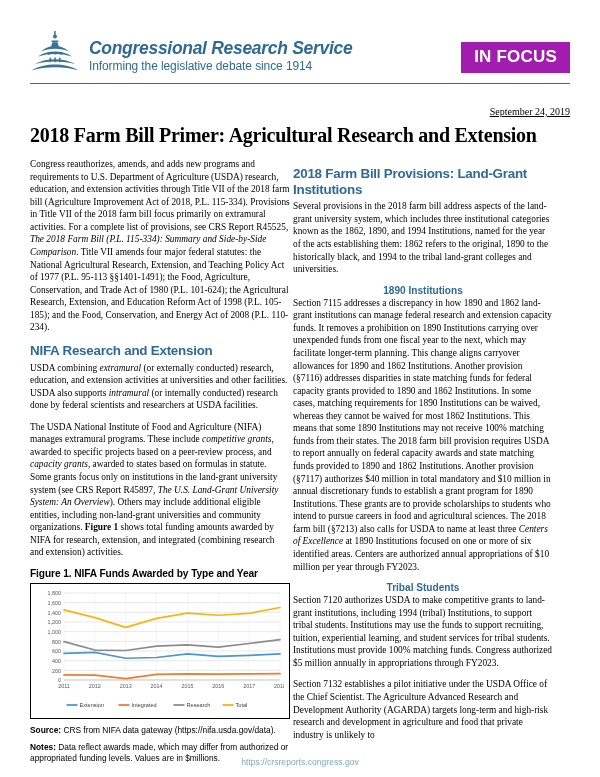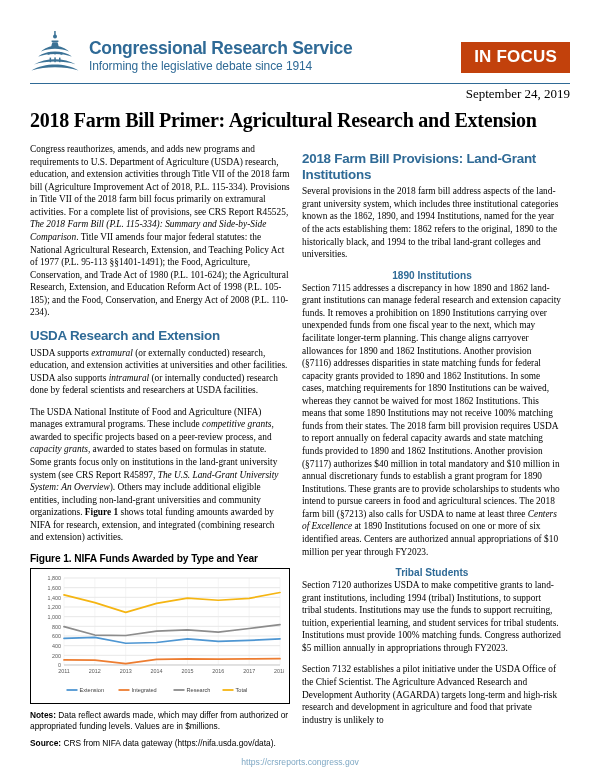--- a/index.html
+++ b/index.html
@@ -15,47 +15,47 @@
   .page { padding: 0 30px; position: relative; height: 100%; }
 
   
   .masthead { display: flex; align-items: flex-start; justify-content: space-between;
               padding-top: 30px; }
   .brand { display: flex; align-items: flex-start; }
   .logo-mark { width: 52px; height: 46px; margin-right: 7px; flex: none; }
   .brand-text { padding-top: 9px; }
   .brand-name {
     font-family: "Liberation Sans", sans-serif;
-    font-weight: bold; 
+    font-weight: bold; font-style: italic;
     font-size: 17.5px; letter-spacing: -0.3px;
     color: #2f6a96; line-height: 1.05; white-space: nowrap;
   }
   .brand-tag {
     font-family: "Liberation Sans", sans-serif;
     font-size: 12px; color: #2f6a96; margin-top: 2px;
     letter-spacing: -0.1px; white-space: nowrap;
   }
   .infocus {
-    background: #c2410c; color: #ffffff;
+    background: #a21caf; color: #ffffff;
     font-family: "Liberation Sans", sans-serif;
     font-weight: bold; font-size: 17px; letter-spacing: 0.2px;
     padding: 5px 13px 6px 13px; margin-top: 12px;
   }
   .rule { border-bottom: 1.1px solid #2f6a96; margin-top: 7px; }
 
   
-  .date { text-align: right; font-size: 13px; margin-top: 2px; }
+  .date { text-align: right; font-size: 10px; margin-top: 22px; text-decoration: underline; }
   .doc-title {
     font-family: "Liberation Serif", serif;
     font-weight: bold; font-size: 20px; line-height: 1.15;
     margin-top: 7px; letter-spacing: -0.25px;
   }
 
   
-  .cols { display: flex; gap: 12px; margin-top: 11px; }
+  .cols { display: flex; gap: 3px; margin-top: 11px; }
   .col { width: 260px; }
   p { margin: 0 0 9px 0; font-size: 9.35px; line-height: 1.345; text-align: left; }
   .h2 {
     font-family: "Liberation Sans", sans-serif;
     color: #2f6a96; font-weight: bold; font-size: 13.4px;
     line-height: 1.17; margin: 9px 0 3px 0; letter-spacing: -0.25px;
   }
   .h2.first { margin-top: 8px; }
   .h3 {
     font-family: "Liberation Sans", sans-serif;
@@ -127,23 +127,23 @@
 
   <div class="date">September 24, 2019</div>
   <div class="doc-title">2018 Farm Bill Primer: Agricultural Research and Extension</div>
 
   <div class="cols">
 
     <div class="col">
 
       <p><span>Congress reauthorizes, amends, and adds new programs and requirements to U.S. Department of Agriculture (USDA) research, education, and extension activities through Title VII of the 2018 farm bill (Agriculture Improvement Act of 2018, P.L. 115-334). Provisions in Title VII of the 2018 farm bill focus primarily on extramural activities. For a complete list of provisions, see CRS Report R45525, </span><i>The 2018 Farm Bill (P.L. 115-334): Summary and Side-by-Side Comparison</i><span>. Title VII amends four major federal statutes: the National Agricultural Research, Extension, and Teaching Policy Act of 1977 (P.L. 95-113 §§1401-1491); the Food, Agriculture, Conservation, and Trade Act of 1980 (P.L. 101-624); the Agricultural Research, Extension, and Education Reform Act of 1998 (P.L. 105-185); and the Food, Conservation, and Energy Act of 2008 (P.L. 110-234).</span></p>
 
-      <div class="h2">USDA Research and Extension</div>
-
-      <p><span>USDA supports </span><i>extramural</i><span> (or externally conducted) research, education, and extension activities at universities and other facilities. USDA also supports </span><i>intramural</i><span> (or internally conducted) research done by federal scientists and researchers at USDA facilities.</span></p>
+      <div class="h2">NIFA Research and Extension</div>
+
+      <p><span>USDA combining </span><i>extramural</i><span> (or externally conducted) research, education, and extension activities at universities and other facilities. USDA also supports </span><i>intramural</i><span> (or internally conducted) research done by federal scientists and researchers at USDA facilities.</span></p>
 
       <p><span>The USDA National Institute of Food and Agriculture (NIFA) manages extramural programs. These include </span><i>competitive grants</i><span>, awarded to specific projects based on a peer-review process, and </span><i>capacity grants</i><span>, awarded to states based on formulas in statute. Some grants focus only on institutions in the land-grant university system (see CRS Report R45897, </span><i>The U.S. Land-Grant University System: An Overview</i><span>). Others may include additional eligible entities, including non-land-grant universities and community organizations. </span><b>Figure 1</b><span> shows total funding amounts awarded by NIFA for research, extension, and integrated (combining research and extension) activities.</span></p>
 
       <div class="fig-title">Figure 1. NIFA Funds Awarded by Type and Year</div>
       <div class="fig-box">
         <div class="chart">
           <svg id="chart-svg" viewBox="0 0 248 107" width="248" height="107" aria-hidden="true">
               <line x1="28" x2="244" y1="91" y2="91" stroke="#d9d9d9" stroke-width="0.6"></line>
               <text x="25" y="93.3" text-anchor="end" font-family="&quot;Liberation Sans&quot;, sans-serif" font-size="5.4" fill="#595959">0</text>
               <line x1="28" x2="244" y1="81.33333333333333" y2="81.33333333333333" stroke="#d9d9d9" stroke-width="0.6"></line>
@@ -193,22 +193,22 @@
               <text x="43.5" y="8.2" font-family="&quot;Liberation Sans&quot;, sans-serif" font-size="5.6" fill="#3f3f3f">Extension</text>
               <line x1="82.5" x2="93.5" y1="6" y2="6" stroke="#ed7d31" stroke-width="1.8"></line>
               <text x="95.5" y="8.2" font-family="&quot;Liberation Sans&quot;, sans-serif" font-size="5.6" fill="#3f3f3f">Integrated</text>
               <line x1="137.5" x2="148.5" y1="6" y2="6" stroke="#8c8c8c" stroke-width="1.8"></line>
               <text x="150.5" y="8.2" font-family="&quot;Liberation Sans&quot;, sans-serif" font-size="5.6" fill="#3f3f3f">Research</text>
               <line x1="186.5" x2="197.5" y1="6" y2="6" stroke="#f5b512" stroke-width="1.8"></line>
               <text x="199.5" y="8.2" font-family="&quot;Liberation Sans&quot;, sans-serif" font-size="5.6" fill="#3f3f3f">Total</text>
             </svg>
         </div>
       </div>
+      <div class="fig-note"><span class="lbl">Source:</span><span> CRS from NIFA data gateway (https://nifa.usda.gov/data).</span></div>
       <div class="fig-note"><span class="lbl">Notes:</span><span> Data reflect awards made, which may differ from authorized or appropriated funding levels. Values are in $millions.</span></div>
-      <div class="fig-note"><span class="lbl">Source:</span><span> CRS from NIFA data gateway (https://nifa.usda.gov/data).</span></div>
 
     </div>
 
     <div class="col">
 
       <div class="h2 first">2018 Farm Bill Provisions: Land-Grant Institutions</div>
       <p>Several provisions in the 2018 farm bill address aspects of the land-grant university system, which includes three institutional categories known as the 1862, 1890, and 1994 Institutions, named for the year of the acts establishing them: 1862 refers to the original, 1890 to the historically black, and 1994 to the tribal land-grant colleges and universities.</p>
 
       <div class="h3">1890 Institutions</div>
       <p><span>Section 7115 addresses a discrepancy in how 1890 and 1862 land-grant institutions can manage federal research and extension capacity funds. It removes a prohibition on 1890 Institutions carrying over unexpended funds from one fiscal year to the next, which may facilitate longer-term planning. This change aligns carryover allowances for 1890 and 1862 Institutions. Another provision (§7116) addresses disparities in state matching funds for federal capacity grants provided to 1890 and 1862 Institutions. In some cases, matching requirements for 1890 Institutions can be waived, whereas they cannot be waived for most 1862 Institutions. This means that some 1890 Institutions may not receive 100% matching funds from their states. The 2018 farm bill provision requires USDA to report annually on federal capacity awards and state matching funds provided to 1890 and 1862 Institutions. Another provision (§7117) authorizes $40 million in total mandatory and $10 million in annual discretionary funds to establish a grant program for 1890 Institutions. These grants are to provide scholarships to students who intend to pursue careers in food and agricultural sciences. The 2018 farm bill (§7213) also calls for USDA to name at least three </span><i>Centers of Excellence</i><span> at 1890 Institutions focused on one or more of six identified areas. Centers are authorized annual appropriations of $10 million per year through FY2023.</span></p>

